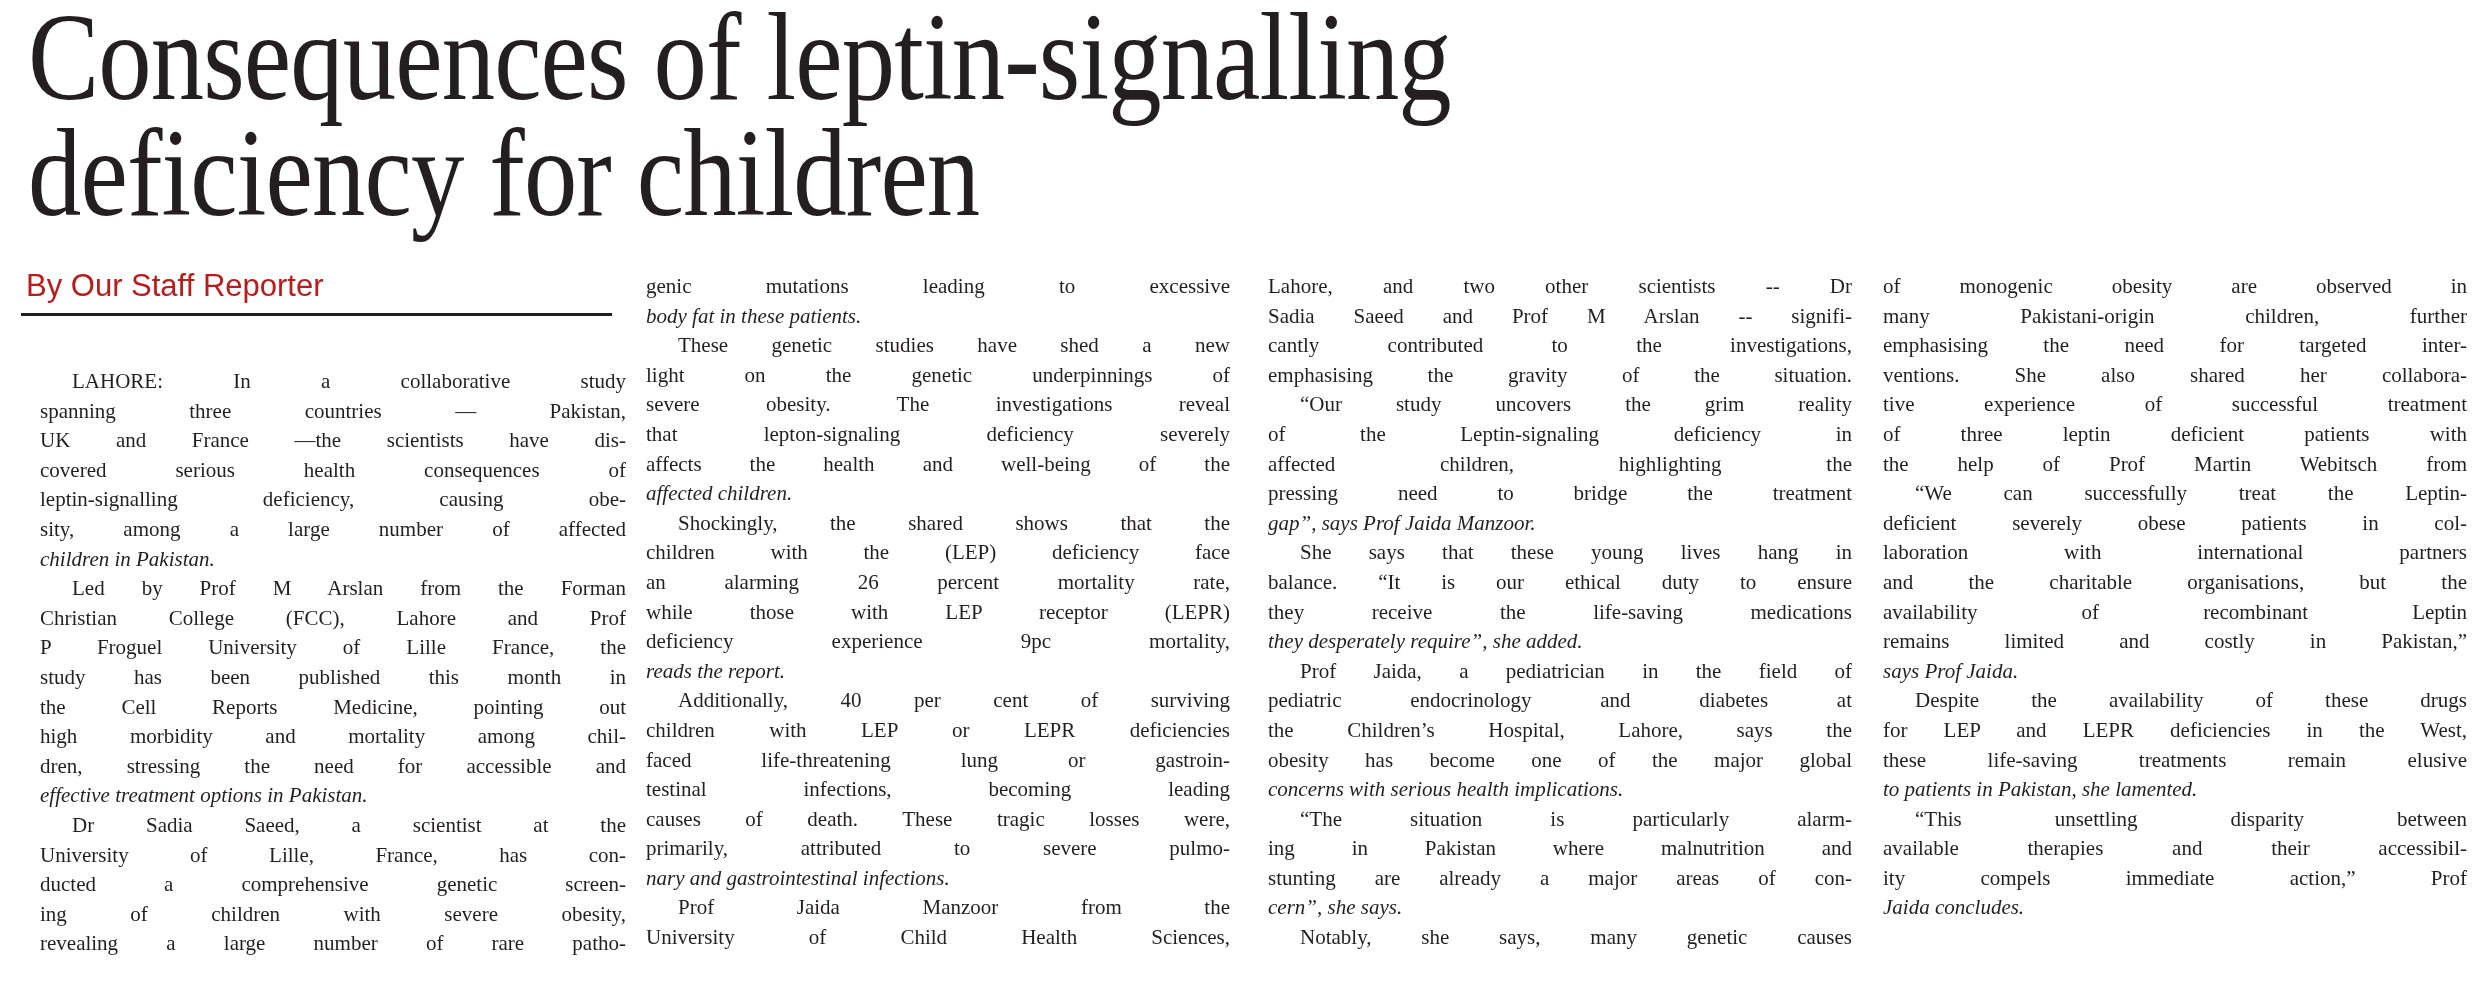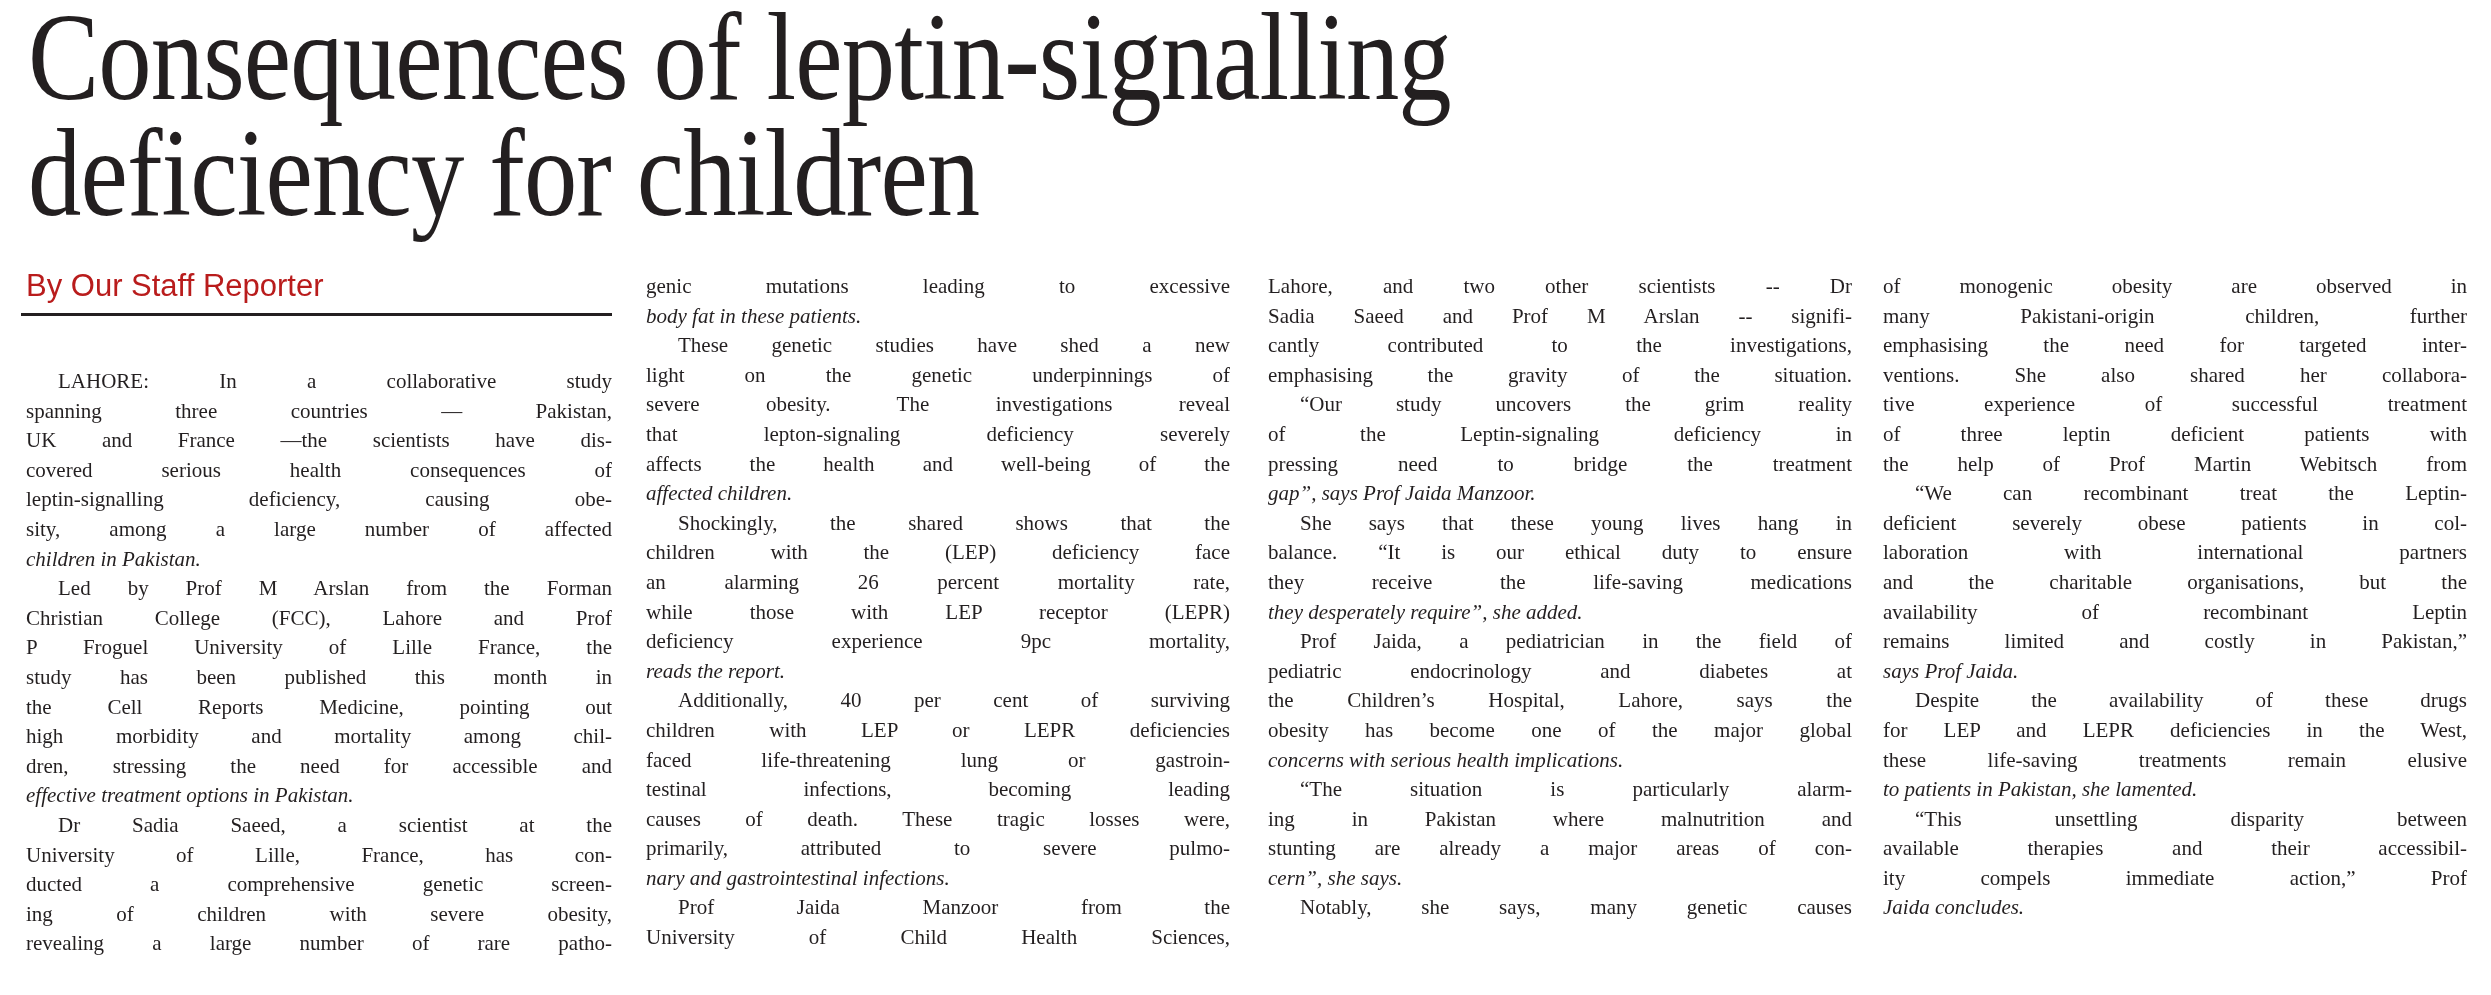--- a/index.html
+++ b/index.html
@@ -28,21 +28,21 @@
   }
   .byline-rule {
     position: absolute; left: 21px; top: 313px; width: 591px; height: 3px;
     background: #231f20;
   }
   .column {
     position: absolute; width: 586px;
     font-size: 21px; line-height: 29.6px;
     font-family: "Liberation Serif", "DejaVu Serif", serif;
   }
-  .col-1 { left: 26px; top: 367px; }
+  .col-1 { left: 40px; top: 367px; }
   .col-2 { left: 646px; top: 272px; width: 584px; }
   .col-3 { left: 1268px; top: 272px; width: 584px; }
   .col-4 { left: 1883px; top: 272px; width: 584px; }
   .line {
     display: block; height: 29.6px; white-space: nowrap;
     text-align: justify; text-align-last: justify;
     overflow: visible;
   }
   .line.last { text-align-last: left; font-style: italic; }
   .line.indent { padding-left: 32px; }
@@ -105,20 +105,21 @@
     <span class="line indent">Prof Jaida Manzoor from the</span>
     <span class="line">University of Child Health Sciences,</span>
   </div>
 <div class="column col-3">
     <span class="line">Lahore, and two other scientists -- Dr</span>
     <span class="line">Sadia Saeed and Prof M Arslan -- signifi-</span>
     <span class="line">cantly contributed to the investigations,</span>
     <span class="line">emphasising the gravity of the situation.</span>
     <span class="line indent">“Our study uncovers the grim reality</span>
     <span class="line">of the Leptin-signaling deficiency in</span>
+    <span class="line">affected children, highlighting the</span>
     <span class="line">pressing need to bridge the treatment</span>
     <span class="line last">gap”, says Prof Jaida Manzoor.</span>
     <span class="line indent">She says that these young lives hang in</span>
     <span class="line">balance. “It is our ethical duty to ensure</span>
     <span class="line">they receive the life-saving medications</span>
     <span class="line last">they desperately require”, she added.</span>
     <span class="line indent">Prof Jaida, a pediatrician in the field of</span>
     <span class="line">pediatric endocrinology and diabetes at</span>
     <span class="line">the Children’s Hospital, Lahore, says the</span>
     <span class="line">obesity has become one of the major global</span>
@@ -130,21 +131,21 @@
     <span class="line indent">Notably, she says, many genetic causes</span>
   </div>
 <div class="column col-4">
     <span class="line">of monogenic obesity are observed in</span>
     <span class="line">many Pakistani-origin children, further</span>
     <span class="line">emphasising the need for targeted inter-</span>
     <span class="line">ventions. She also shared her collabora-</span>
     <span class="line">tive experience of successful treatment</span>
     <span class="line">of three leptin deficient patients with</span>
     <span class="line">the help of Prof Martin Webitsch from</span>
-    <span class="line indent">“We can recombinant treat the Leptin-</span>
+    <span class="line indent">“We can successfully treat the Leptin-</span>
     <span class="line">deficient severely obese patients in col-</span>
     <span class="line">laboration with international partners</span>
     <span class="line">and the charitable organisations, but the</span>
     <span class="line">availability of recombinant Leptin</span>
     <span class="line">remains limited and costly in Pakistan,”</span>
     <span class="line last">says Prof Jaida.</span>
     <span class="line indent">Despite the availability of these drugs</span>
     <span class="line">for LEP and LEPR deficiencies in the West,</span>
     <span class="line">these life-saving treatments remain elusive</span>
     <span class="line last">to patients in Pakistan, she lamented.</span>

